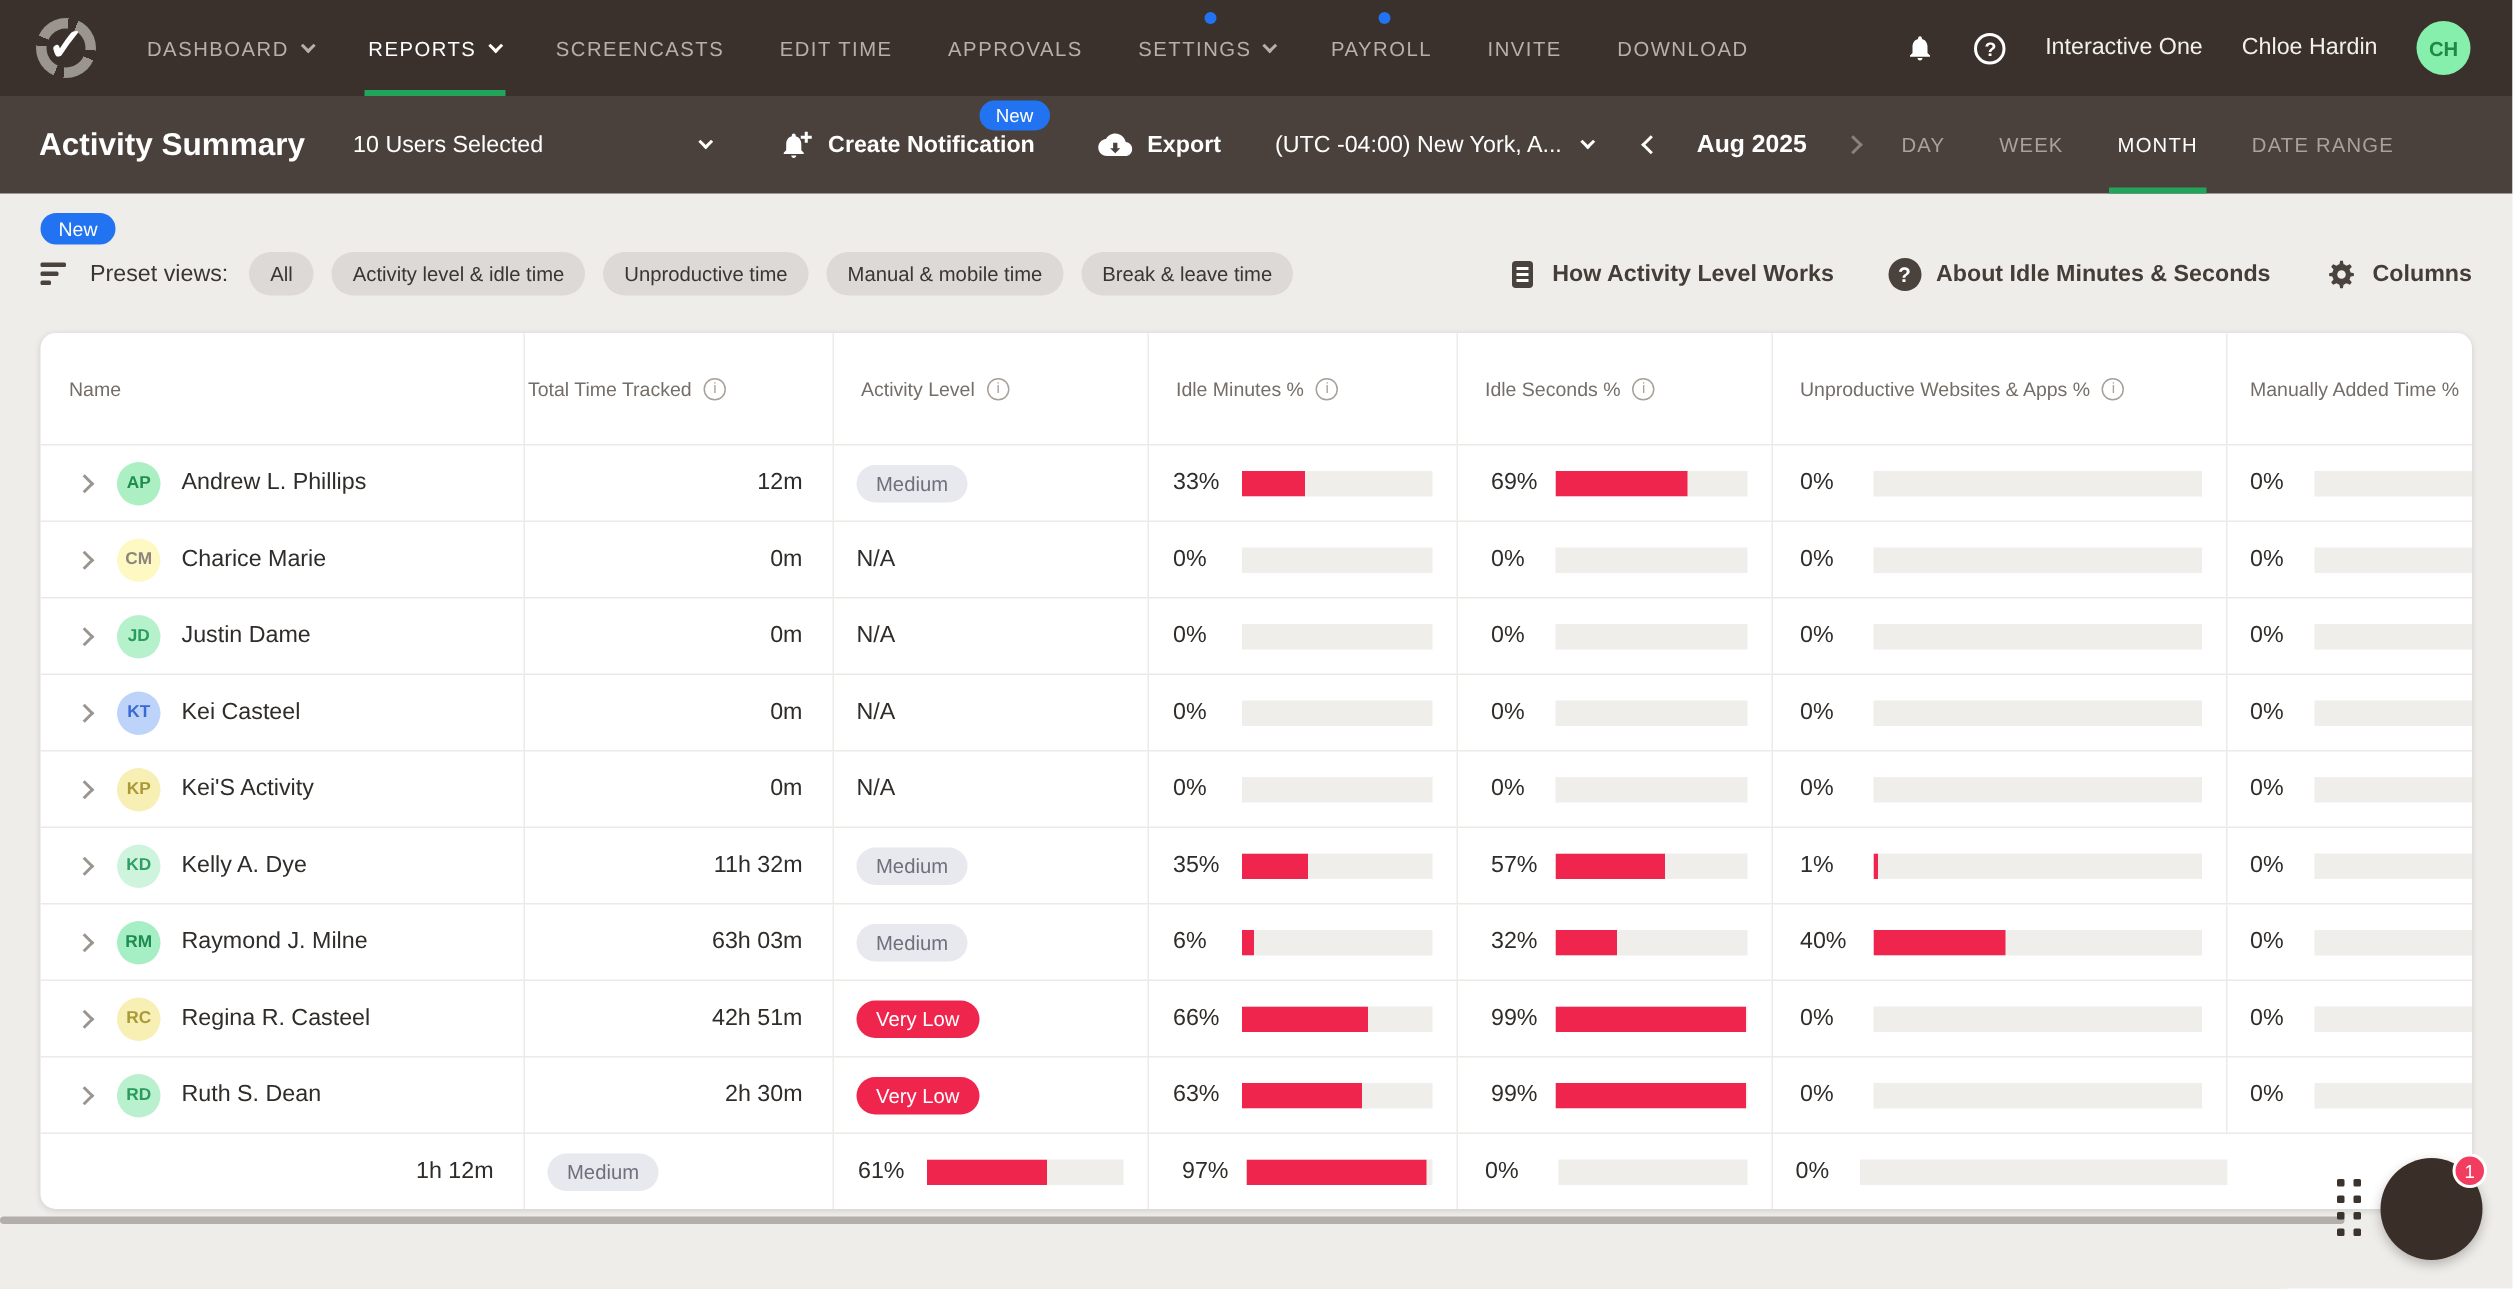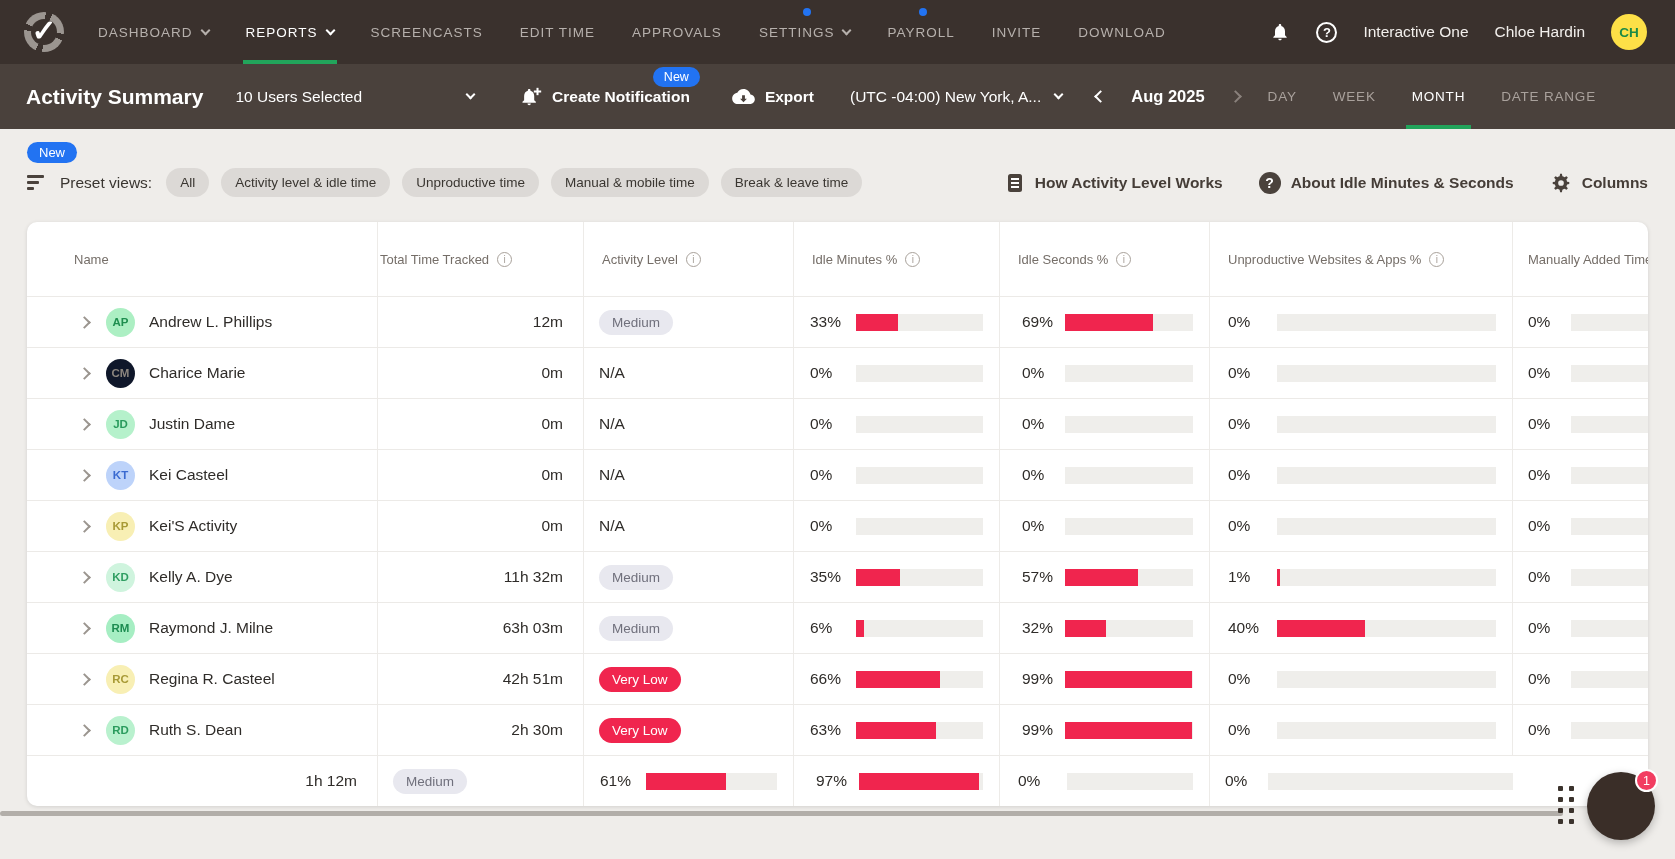--- a/index.html
+++ b/index.html
@@ -18,21 +18,21 @@
     letter-spacing:1px; cursor:pointer; white-space:nowrap; }
   .navitem.active { color:#fff; }
   .navitem.active::after { content:""; position:absolute; left:-3px; right:-3px; bottom:0; height:4px; background:#22A45B; }
   .navitem .bluedot { position:absolute; top:8px; left:50%; margin-left:-2px; width:8px; height:8px; border-radius:50%; background:#2273F2; }
   .chev { display:inline-block; width:7px; height:7px; border-right:2px solid currentColor; border-bottom:2px solid currentColor;
     transform:rotate(45deg); margin-top:-4px; }
   .nav-right { margin-left:auto; display:flex; align-items:center; gap:26px; color:#F2EFEC; }
   .help-outline { width:21px; height:21px; border:2px solid #fff; border-radius:50%; display:flex; align-items:center;
     justify-content:center; font-size:13px; font-weight:bold; color:#fff; }
   .acct { font-size:15.5px; }
-  .avatar-top { width:36px; height:36px; border-radius:50%; background:#fde047; color:#1D8A46; display:flex;
+  .avatar-top { width:36px; height:36px; border-radius:50%; background:#86efac; color:#1D8A46; display:flex;
     align-items:center; justify-content:center; font-size:13.5px; font-weight:bold; }
 
   
   .toolbar { height:65px; background:#4A413C; display:flex; align-items:center; padding:0 28px 0 26px; color:#fff; }
   .tb-title { font-size:21px; font-weight:bold; margin-right:32px; white-space:nowrap; }
   .tb-users { display:flex; align-items:center; font-size:15.5px; margin-right:46px; cursor:pointer; }
   .tb-users .chev { margin-left:105px; border-width:2px; }
   .tb-btn { position:relative; height:65px; display:flex; align-items:center; gap:10px; font-size:15.5px;
     font-weight:bold; cursor:pointer; white-space:nowrap; }
   .newpill { background:#2273F2; color:#fff; font-size:12.5px; font-weight:normal; padding:3px 11px; border-radius:11px; }
@@ -62,21 +62,21 @@
   .chips { display:flex; gap:12px; }
   .chip { background:#DCD9D6; color:#3A3631; font-size:13.5px; padding:7px 14px; border-radius:17px; cursor:pointer; white-space:nowrap; }
   .help-links { margin-left:auto; display:flex; align-items:center; gap:36px; }
   .hlink { display:flex; align-items:center; gap:10px; color:#453D37; font-size:15.5px; font-weight:bold; cursor:pointer; white-space:nowrap; }
   .help-filled { width:22px; height:22px; border-radius:50%; background:#4A423C; color:#fff; display:flex; align-items:center;
     justify-content:center; font-size:14px; font-weight:bold; flex:0 0 auto; }
 
   
   .card { position:absolute; left:27px; right:27px; top:222px; height:584px; background:#fff; border-radius:10px;
     box-shadow:0 1px 4px rgba(0,0,0,.12); overflow:hidden; }
-  .grid { display:grid; grid-template-columns:323px 206px 210px 206px 210px 303px 1fr;padding-left:28px; }
+  .grid { display:grid; grid-template-columns:323px 206px 210px 206px 210px 303px 1fr; }
   .thead { height:74px; }
   .hcell { display:flex; align-items:center; gap:8px; border-right:1px solid #EDEBE8; color:#756E68; font-size:13px;
     padding-left:18px; white-space:nowrap; overflow:hidden; }
   .hcell:last-child { border-right:none; overflow:visible; }
   .hcell.h-name { padding-left:19px; }
   .hcell.h-total { padding-left:2px; }
   .hcell.h-manual { padding-left:15px;text-align:center; }
   .info { width:15px; height:15px; border:1.2px solid #A8A19A; border-radius:50%; color:#A8A19A; font-size:10px;
     display:flex; align-items:center; justify-content:center; flex:0 0 auto; cursor:pointer; }
   .trow { height:51px; border-top:1px solid #ECEAE7; }
@@ -307,21 +307,21 @@
         <div class="cell pct c7">
           <span class="pv">0%</span>
           <span class="bar">
             <i style="width:0%"></i>
           </span>
         </div>
       </div>
       <div class="grid trow">
         <div class="cell namec">
           <span class="rchev"></span>
-          <span class="avatar" style="background:#0f172a;color:#8B857E">CM</span>
+          <span class="avatar" style="background:#fef9c3;color:#8B857E">CM</span>
           <span class="uname">Charice Marie</span>
         </div>
         <div class="cell timec">0m</div>
         <div class="cell levelc">
           <span class="na">N/A</span>
         </div>
         <div class="cell pct c4">
           <span class="pv">0%</span>
           <span class="bar">
             <i style="width:0%"></i>

